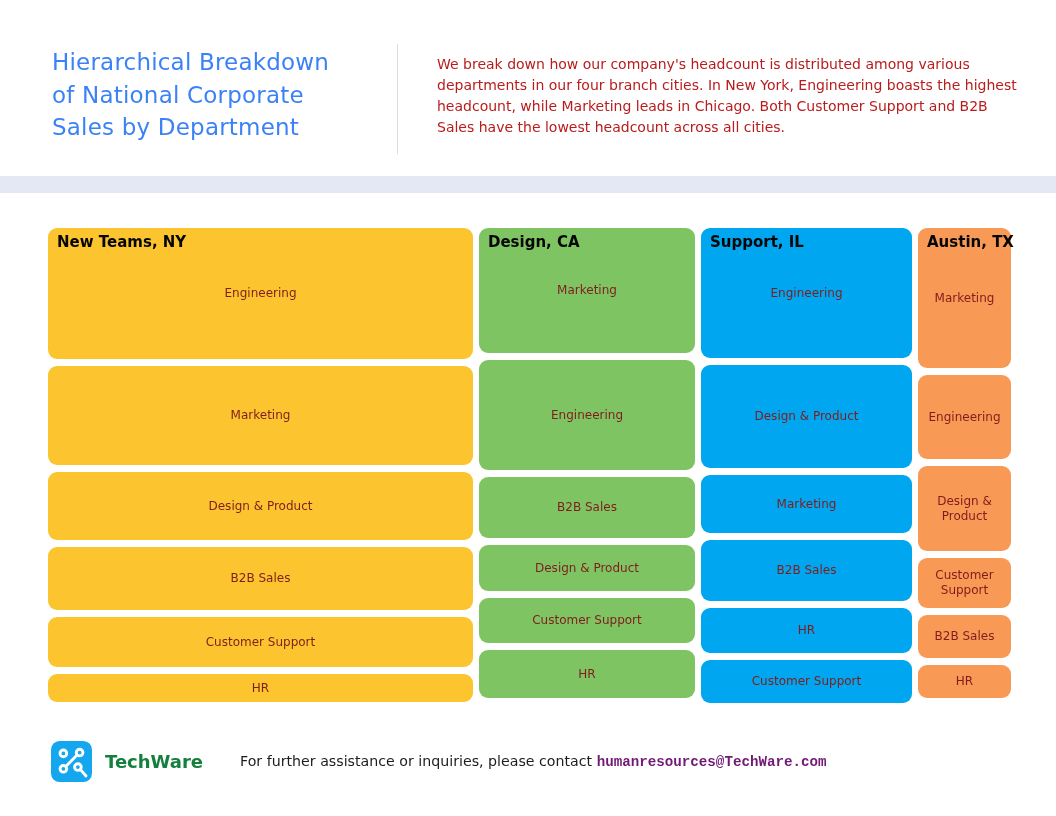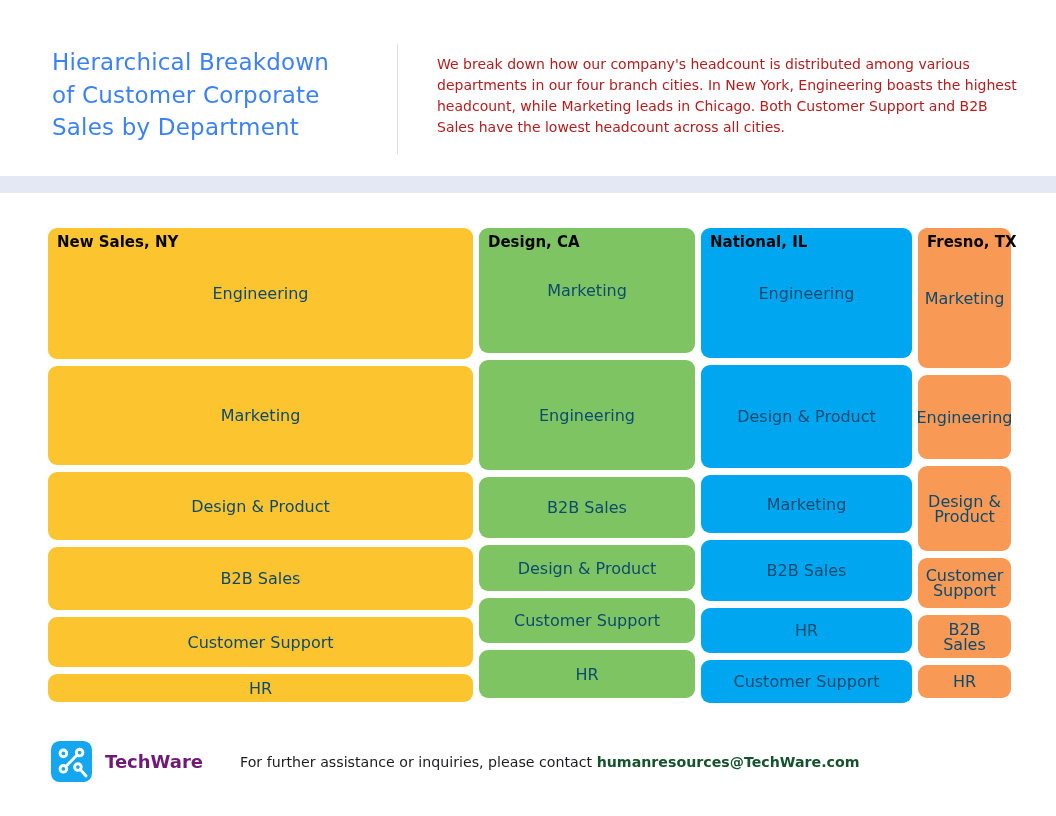--- a/index.html
+++ b/index.html
@@ -28,52 +28,52 @@
     position:absolute; left:48px; top:228px;
     display:flex; gap:6px; align-items:flex-start;
   }
   .col { display:flex; flex-direction:column; }
   .block {
     position:relative; border-radius:9px; margin-bottom:7px;
     display:flex; align-items:center; justify-content:center;
     text-align:center; padding:4px 8px;
   }
   .block:last-child { margin-bottom:0; }
-  .dept-label { font-size:16px; line-height:15px; color:#0c4a6e; }
+  .dept-label { font-size:12px; line-height:15px; color:#7f1d1d; }
   .city-label {
     position:absolute; top:5px; left:9px;
     font-size:15px; font-weight:700; color:#060606; white-space:nowrap;
   }
   .footer { position:absolute; left:51px; top:741px; display:flex; align-items:center; }
   .logo { width:41px; height:41px; margin-right:13px; flex:0 0 auto; }
   .logo svg { width:41px; height:41px; display:block; }
-  .brand { font-size:18px; font-weight:700; color:#701a75; margin-right:37px; white-space:nowrap; }
+  .brand { font-size:18px; font-weight:700; color:#15803d; margin-right:37px; white-space:nowrap; }
   .contact { font-size:14.2px; color:#1d1d1f; white-space:nowrap; }
-  .contact b { font-weight:700; color:#14532d; }
+  .contact b { font-weight:700; color:#701a75;font-family:Liberation Mono, monospace; }
 </style>
 </head>
 <body>
 
 <header>
   <h1 class="title">
     <div>Hierarchical Breakdown</div>
-    <div>of Customer Corporate</div>
+    <div>of National Corporate</div>
     <div>Sales by Department</div>
   </h1>
   <div class="divider"></div>
   <p class="desc">We break down how our company's headcount is distributed among various departments in our four branch cities. In New York, Engineering boasts the highest headcount, while Marketing leads in Chicago. Both Customer Support and B2B Sales have the lowest headcount across all cities.</p>
 </header>
 
 <div class="band" style="background: rgb(227, 232, 244);"></div>
 
 <main class="chart">
     <div class="col" style="width: 425px;">
       <div class="block" style="height: 131px; background: rgb(252, 197, 47);">
         <span class="dept-label">Engineering</span>
-        <span class="city-label">New Sales, NY</span>
+        <span class="city-label">New Teams, NY</span>
       </div>
       <div class="block" style="height: 99px; background: rgb(252, 197, 47);">
         <span class="dept-label">Marketing</span>
       </div>
       <div class="block" style="height: 68px; background: rgb(252, 197, 47);">
         <span class="dept-label">Design &amp; Product</span>
       </div>
       <div class="block" style="height: 63px; background: rgb(252, 197, 47);">
         <span class="dept-label">B2B Sales</span>
       </div>
@@ -101,42 +101,42 @@
       <div class="block" style="height: 45px; background: rgb(127, 196, 99);">
         <span class="dept-label">Customer Support</span>
       </div>
       <div class="block" style="height: 48px; background: rgb(127, 196, 99);">
         <span class="dept-label">HR</span>
       </div>
     </div>
     <div class="col" style="width: 211px;">
       <div class="block" style="height: 130px; background: rgb(0, 167, 240);">
         <span class="dept-label">Engineering</span>
-        <span class="city-label">National, IL</span>
+        <span class="city-label">Support, IL</span>
       </div>
       <div class="block" style="height: 103px; background: rgb(0, 167, 240);">
         <span class="dept-label">Design &amp; Product</span>
       </div>
       <div class="block" style="height: 58px; background: rgb(0, 167, 240);">
         <span class="dept-label">Marketing</span>
       </div>
       <div class="block" style="height: 61px; background: rgb(0, 167, 240);">
         <span class="dept-label">B2B Sales</span>
       </div>
       <div class="block" style="height: 45px; background: rgb(0, 167, 240);">
         <span class="dept-label">HR</span>
       </div>
       <div class="block" style="height: 43px; background: rgb(0, 167, 240);">
         <span class="dept-label">Customer Support</span>
       </div>
     </div>
     <div class="col" style="width: 93px;">
       <div class="block" style="height: 140px; background: rgb(248, 154, 85);">
         <span class="dept-label">Marketing</span>
-        <span class="city-label">Fresno, TX</span>
+        <span class="city-label">Austin, TX</span>
       </div>
       <div class="block" style="height: 84px; background: rgb(248, 154, 85);">
         <span class="dept-label">Engineering</span>
       </div>
       <div class="block" style="height: 85px; background: rgb(248, 154, 85);">
         <span class="dept-label">Design &amp; Product</span>
       </div>
       <div class="block" style="height: 50px; background: rgb(248, 154, 85);">
         <span class="dept-label">Customer Support</span>
       </div>

